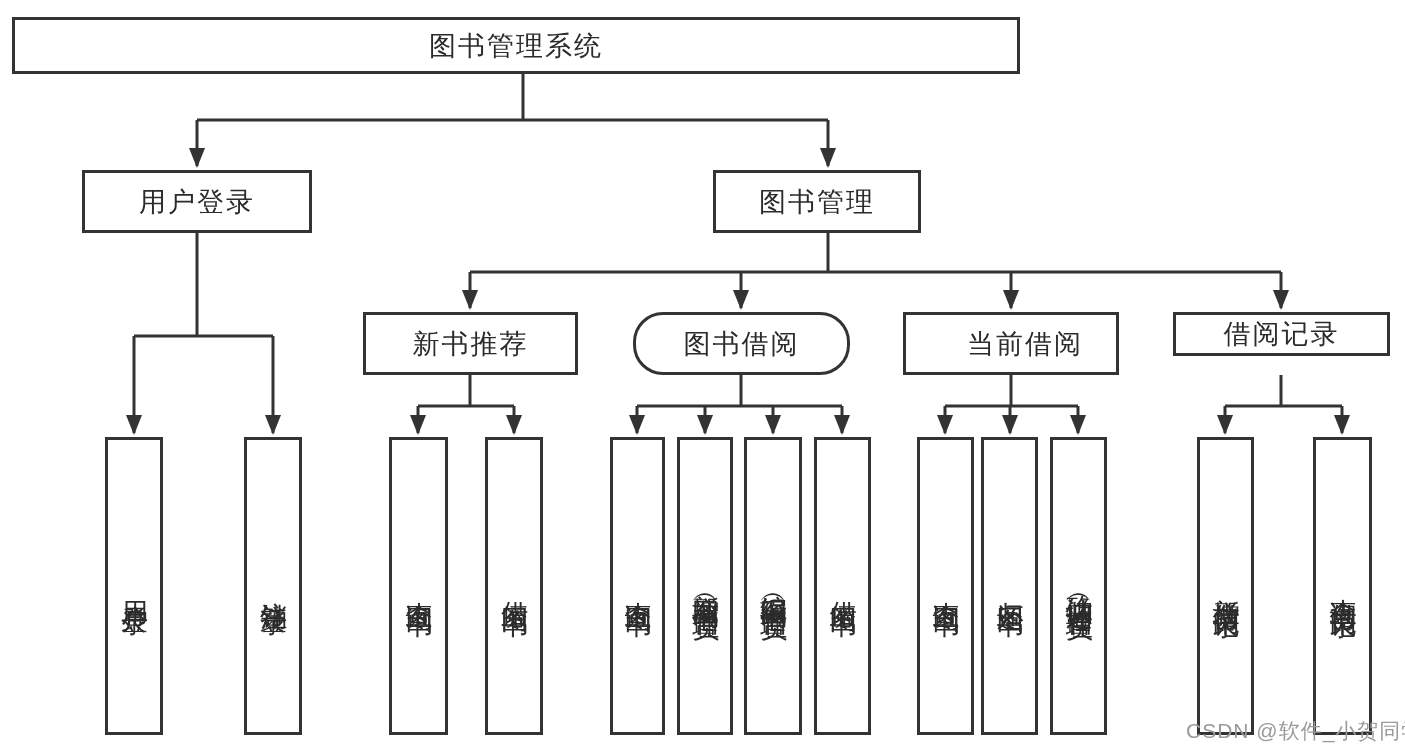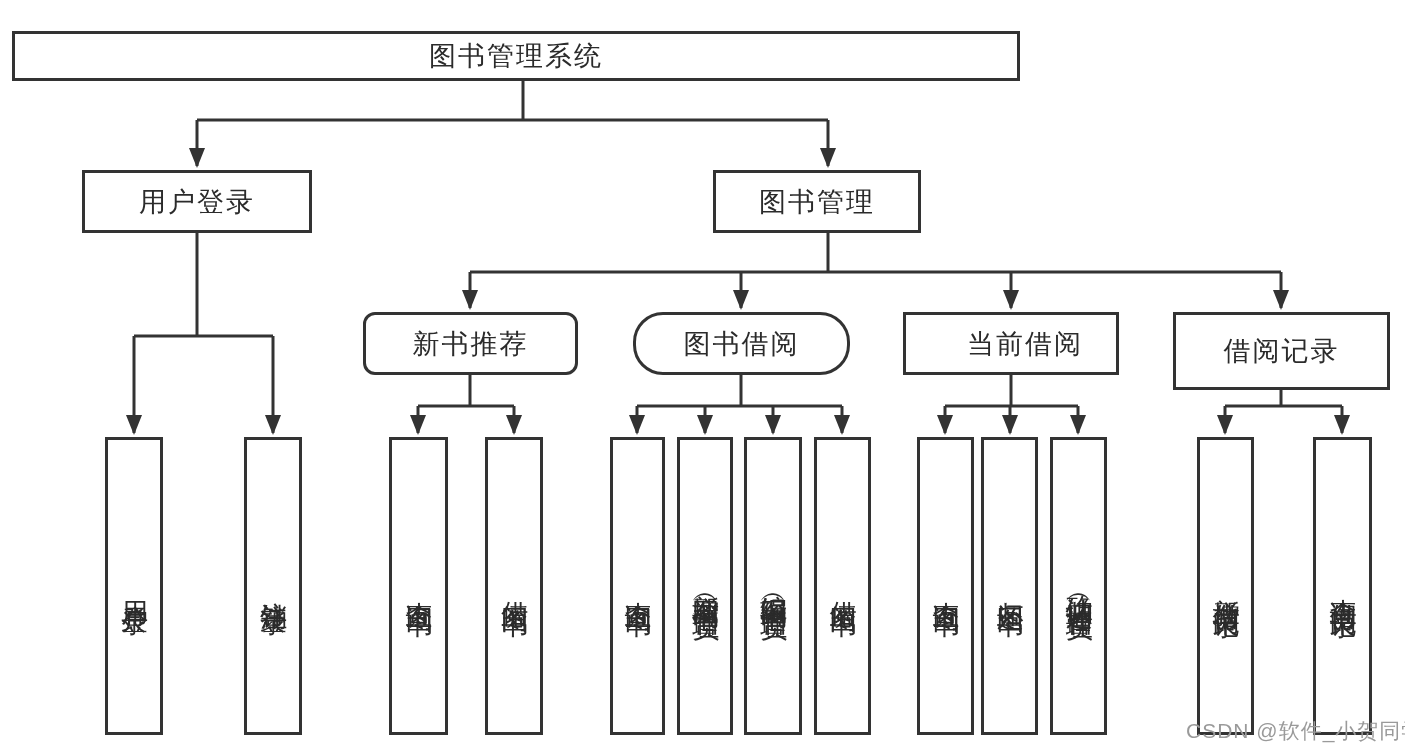--- a/index.html
+++ b/index.html
@@ -30,27 +30,27 @@
     z-index: 2;
   }
   .leaf .vtext {
     writing-mode: vertical-rl;
     text-orientation: mixed;
     letter-spacing: 3px;
     font-size: 27px;
     line-height: 1.1;
   }
   
-  .n-root           { left: 12px;   top: 31px;  width: 1008px; height: 50px; }
+  .n-root           { left: 12px;   top: 17px;  width: 1008px; height: 57px; }
   .n-user-login     { left: 82px;   top: 170px; width: 230px;  height: 63px; }
   .n-book-mgmt      { left: 713px;  top: 170px; width: 208px;  height: 63px; }
-  .n-new-book       { left: 363px;  top: 312px; width: 215px;  height: 63px; border-radius: 12px; }
+  .n-new-book       { left: 363px;  top: 312px; width: 215px;  height: 63px; }
   .n-book-borrow    { left: 633px;  top: 312px; width: 217px;  height: 63px; border-radius: 30px; }
   .n-current-borrow { left: 903px;  top: 312px; width: 216px;  height: 63px; padding-left: 28px; }
-  .n-borrow-record  { left: 1173px; top: 312px; width: 217px;  height: 78px; }
+  .n-borrow-record  { left: 1173px; top: 312px; width: 217px;  height: 44px; }
   .leaf { top: 437px; height: 298px; }
   .l1  { left: 105px;  width: 58px; }
   .l2  { left: 244px;  width: 58px; }
   .l3  { left: 389px;  width: 59px; }
   .l4  { left: 485px;  width: 58px; }
   .l5  { left: 610px;  width: 55px; }
   .l6  { left: 677px;  width: 56px; }
   .l7  { left: 744px;  width: 58px; }
   .l8  { left: 814px;  width: 57px; }
   .l9  { left: 917px;  width: 57px; }

